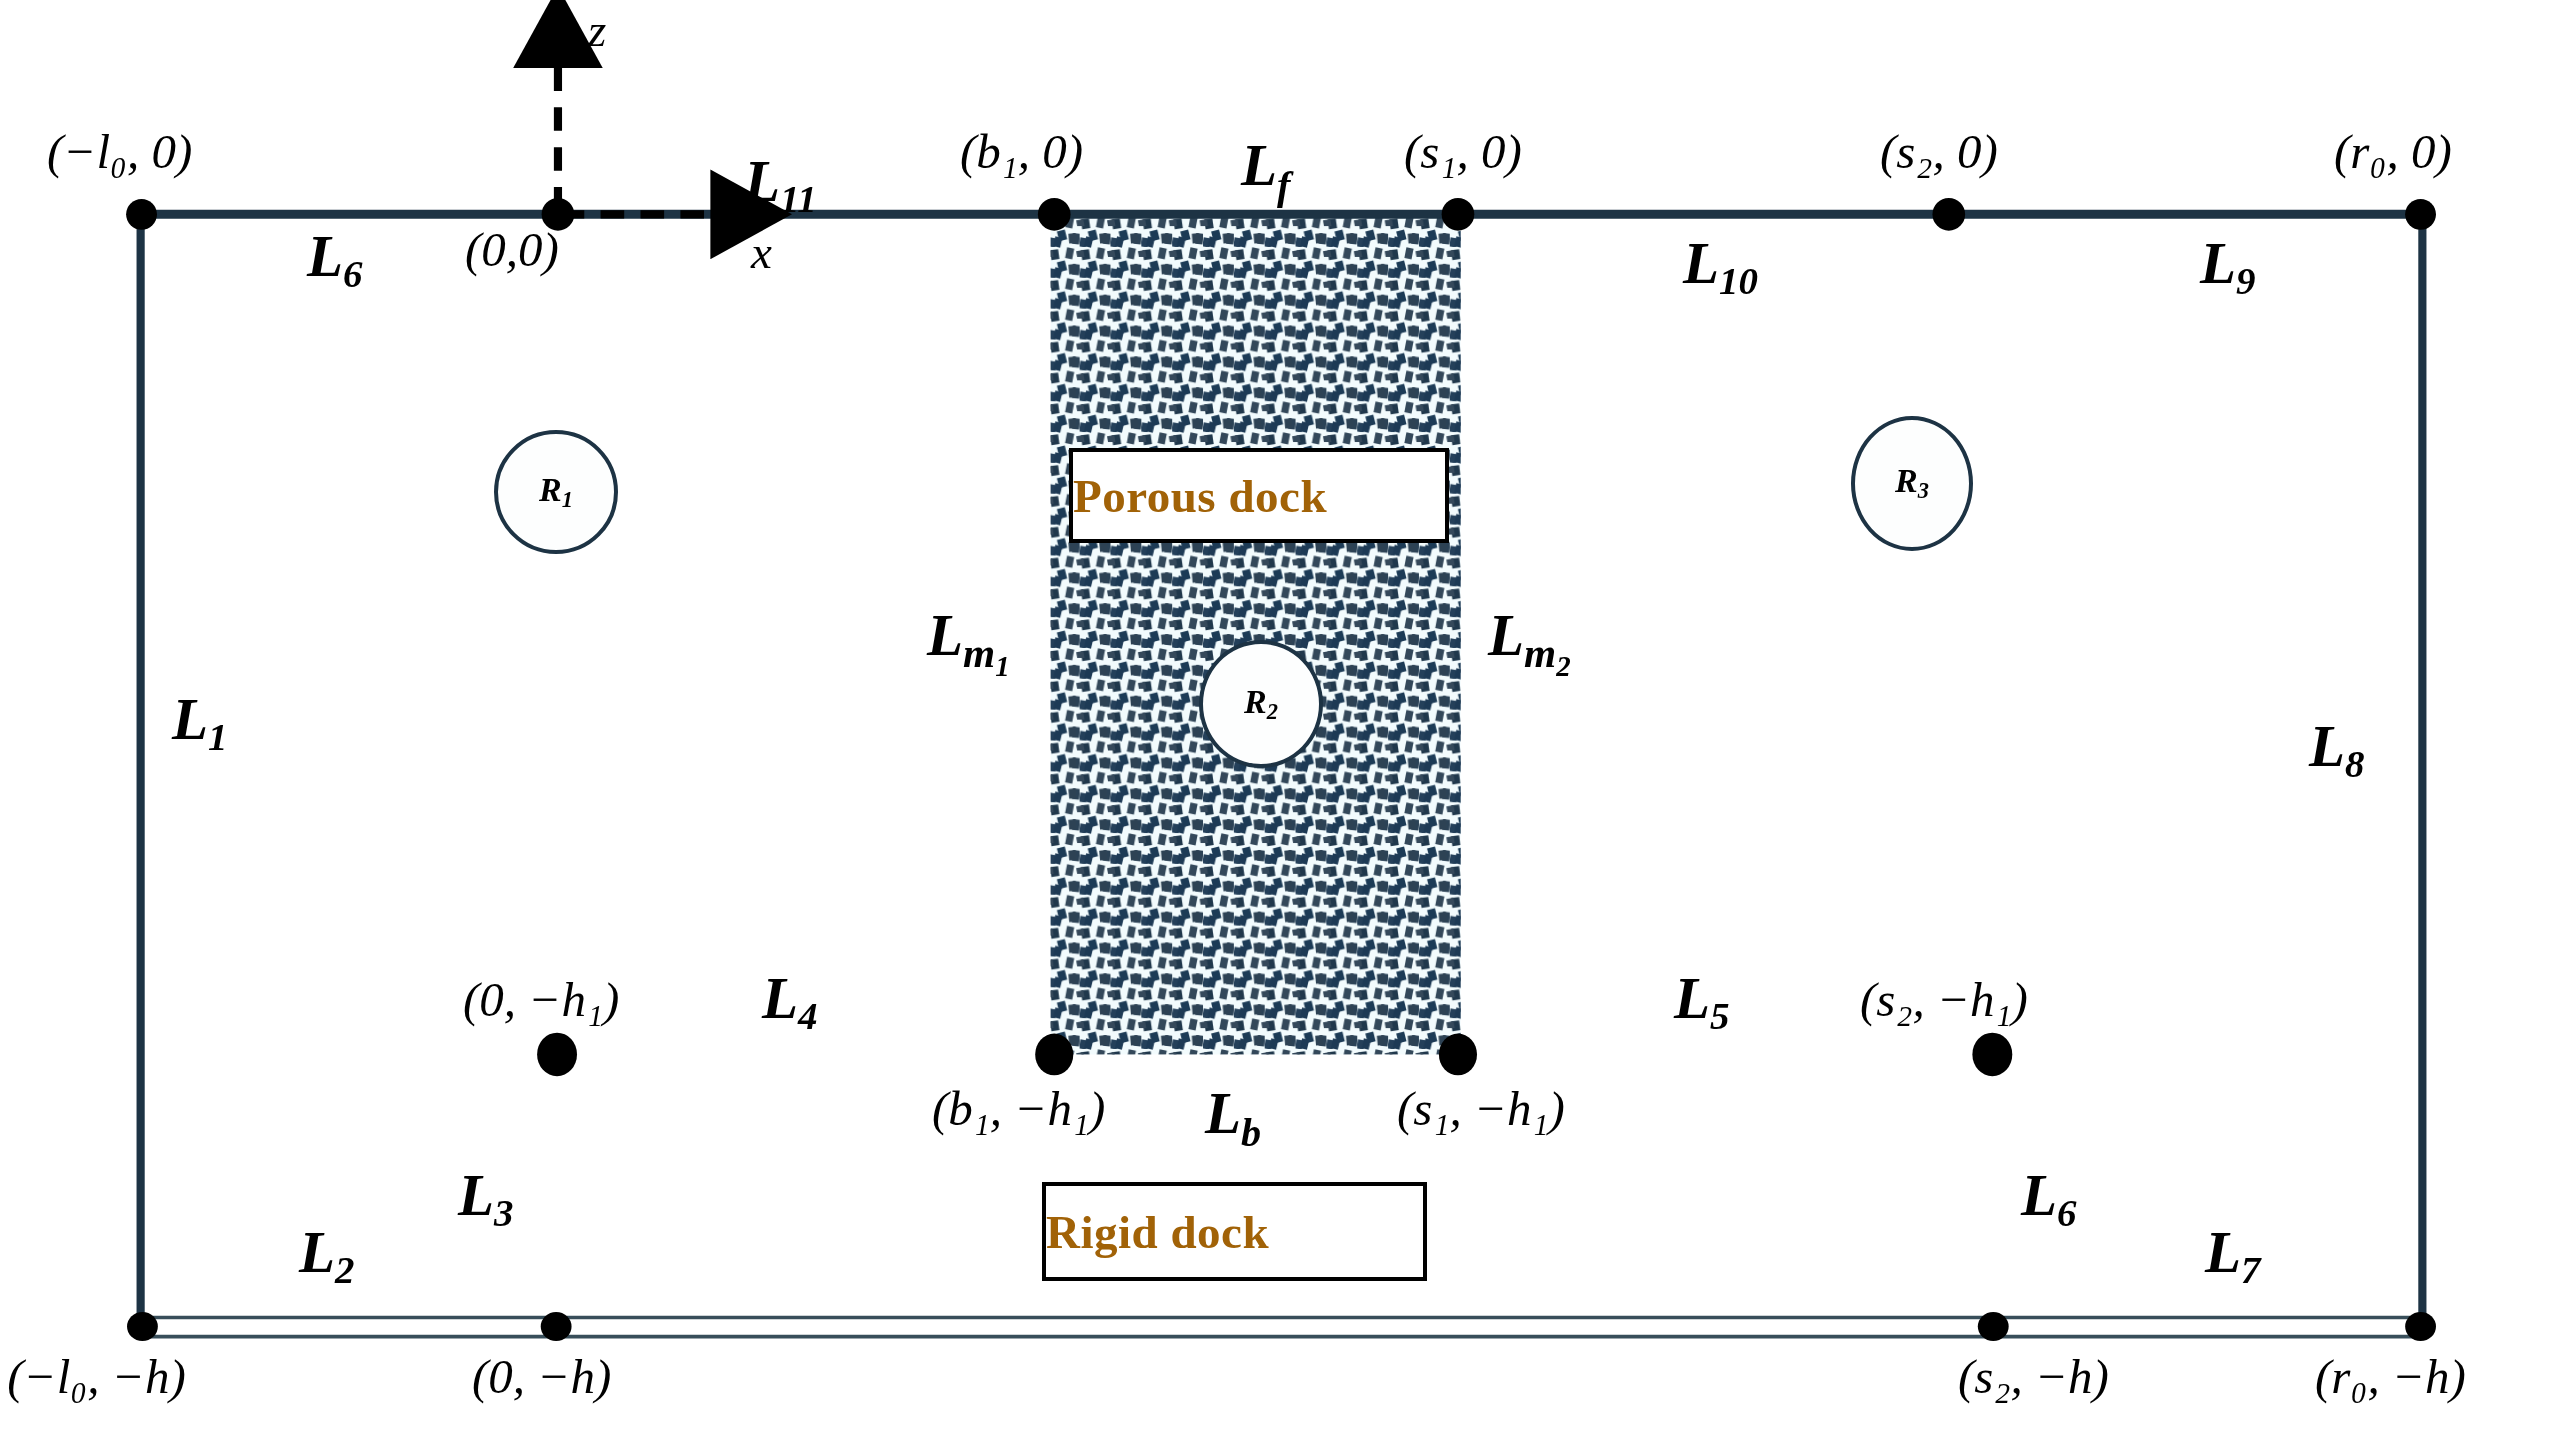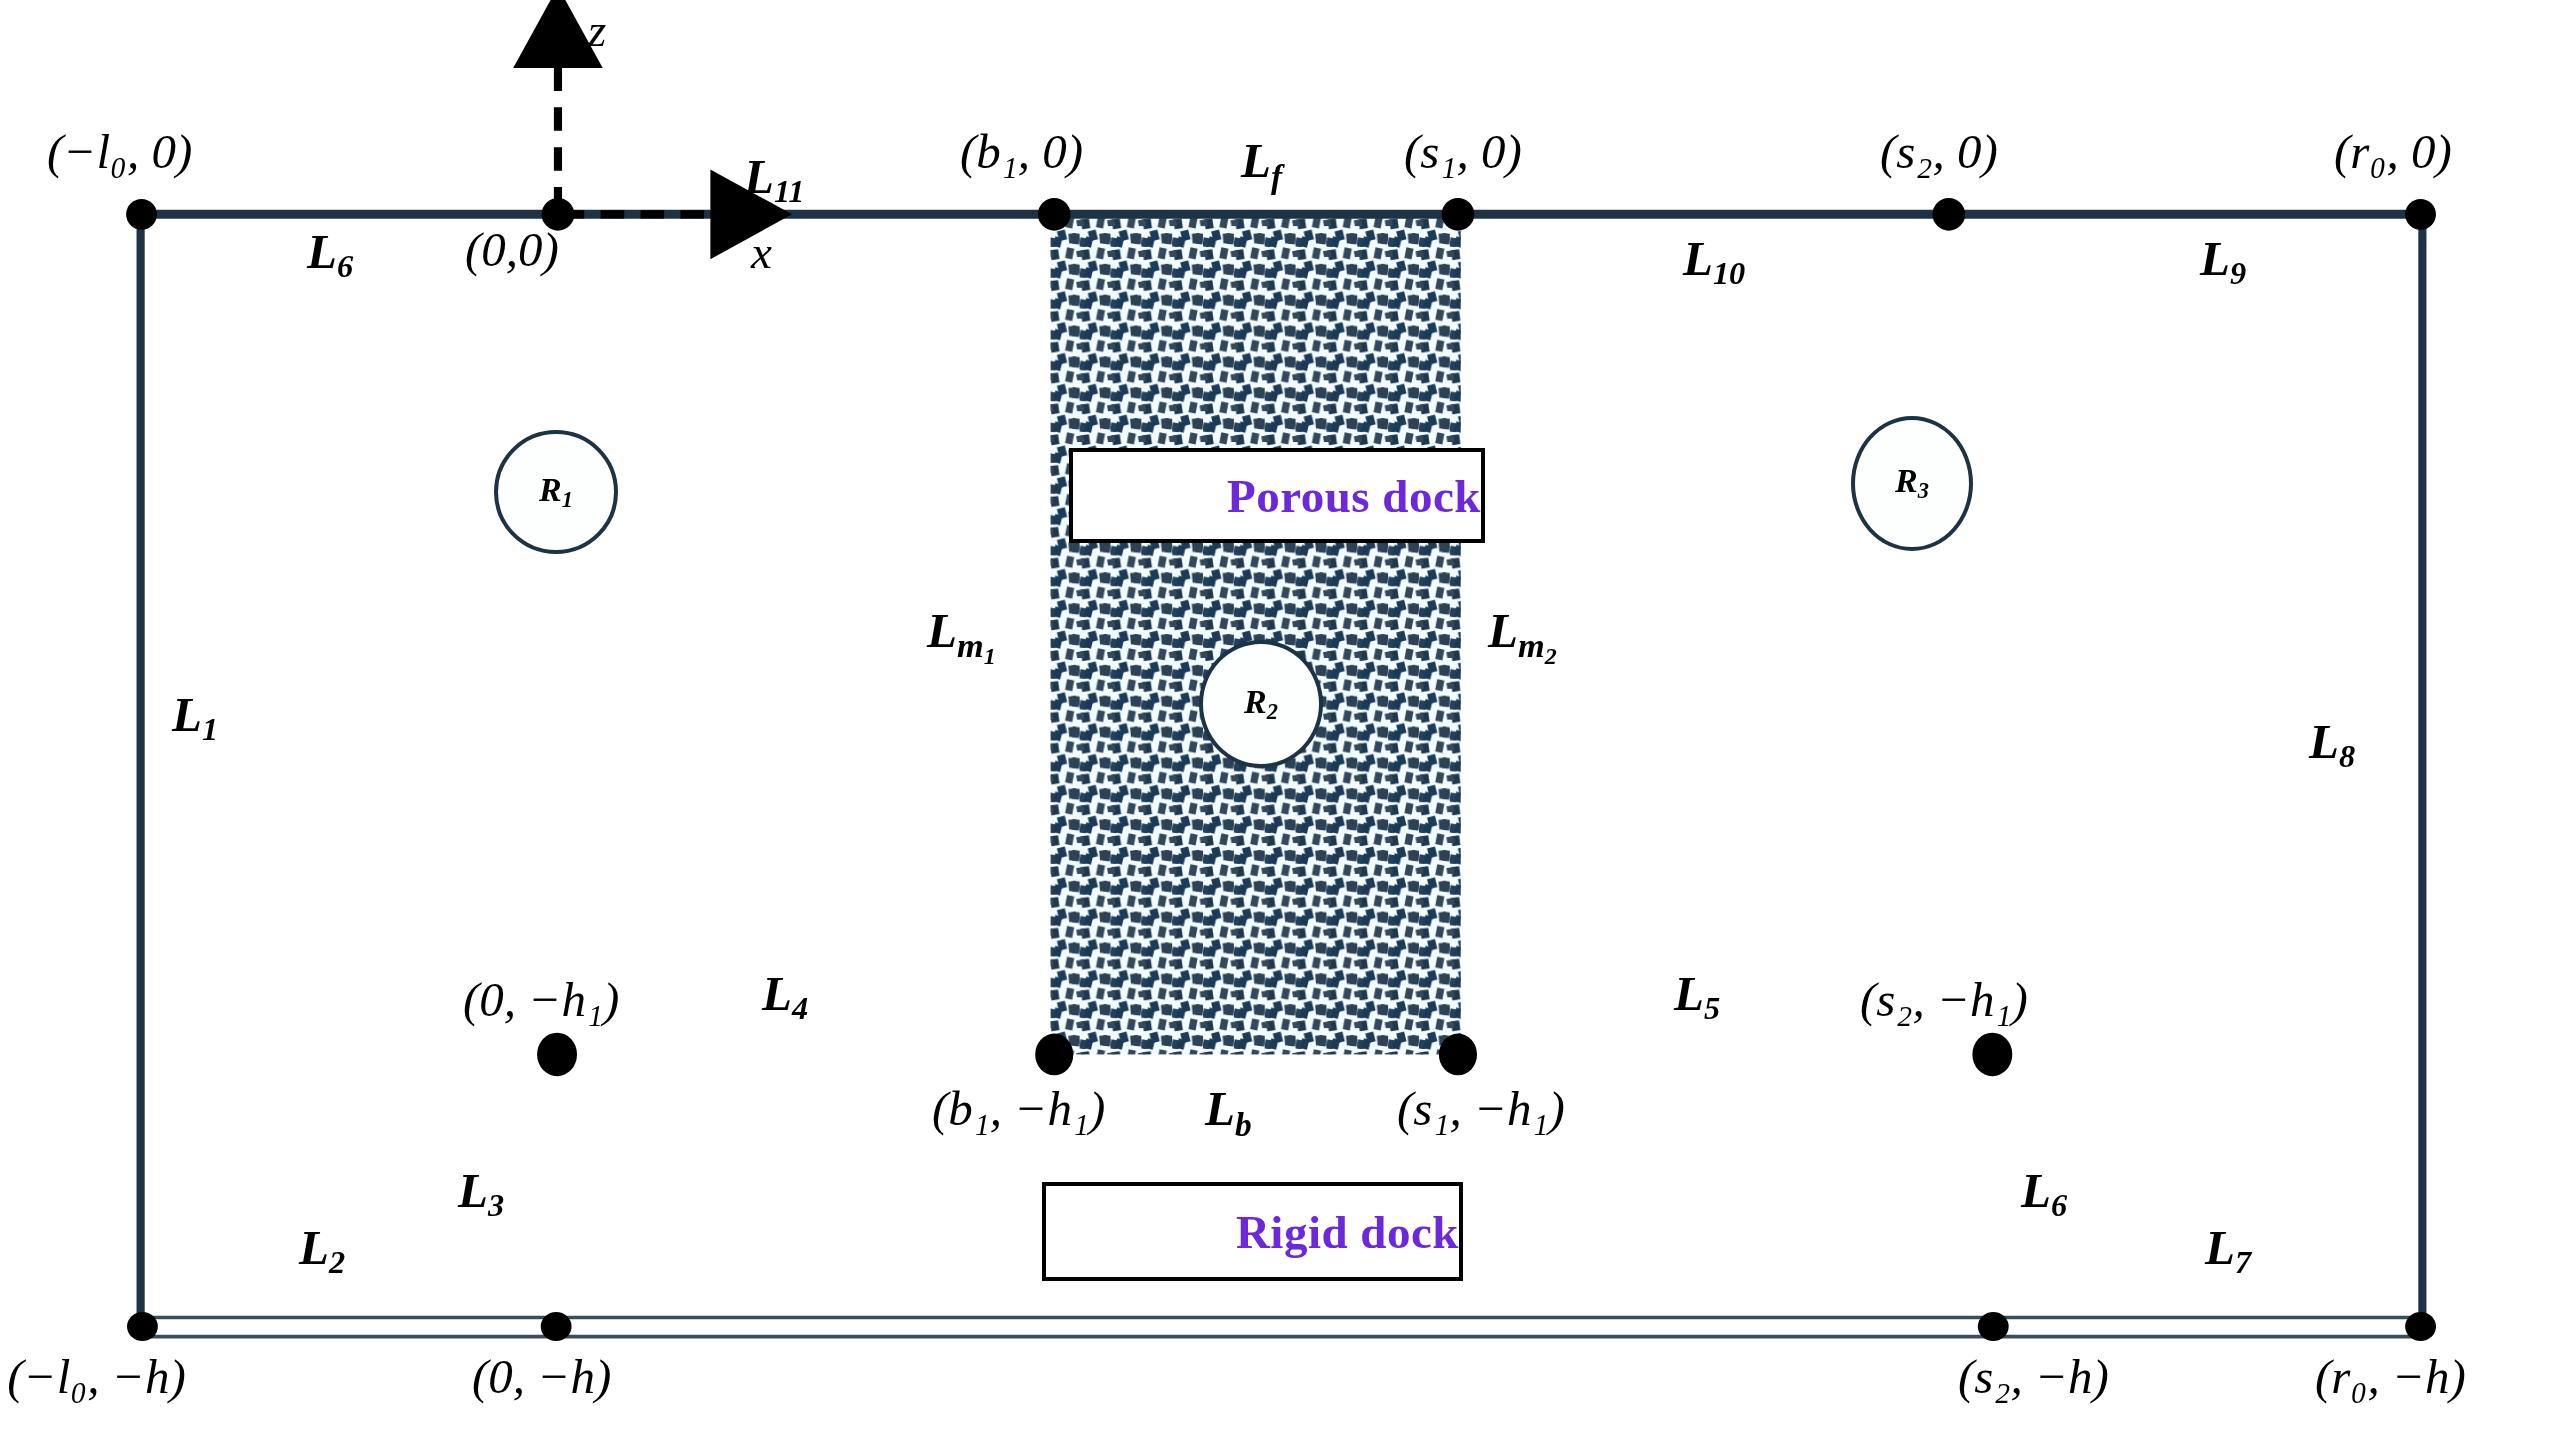--- a/index.html
+++ b/index.html
@@ -28,21 +28,21 @@
   
   .coord{
     font-style:italic;
     font-size:49px;
     letter-spacing:0px;
   }
   
   .Llab{
     font-style:italic;
     font-weight:bold;
-    font-size:49px;
+    font-size:59px;
   }
   
   .axislab{
     font-style:italic;
     font-size:47px;
   }
   
   .regionlab{
     font-style:italic;
     font-weight:bold;
@@ -51,27 +51,26 @@
   sub{font-size:0.66em;vertical-align:-0.28em;font-style:italic;}
   .up{font-style:normal;}
 
   
   .dockbox{
     position:absolute;
     background:#ffffff;
     border:4.5px solid #000000;
     display:flex;
     align-items:center;
-    justify-content:flex-end;
+    justify-content:flex-start;
     font-weight:bold;
     font-size:47px;
-    color:#6d28d9;
+    color:#a16207;
     font-family:"Liberation Serif","DejaVu Serif",serif;
     letter-spacing:0.5px;
-    padding-left:36px;
   }
 
   
   .regcircle{
     position:absolute;
     border:4.5px solid #1d3344;
     border-radius:50%;
     background:#fdfefe;
     display:flex;
     align-items:center;

